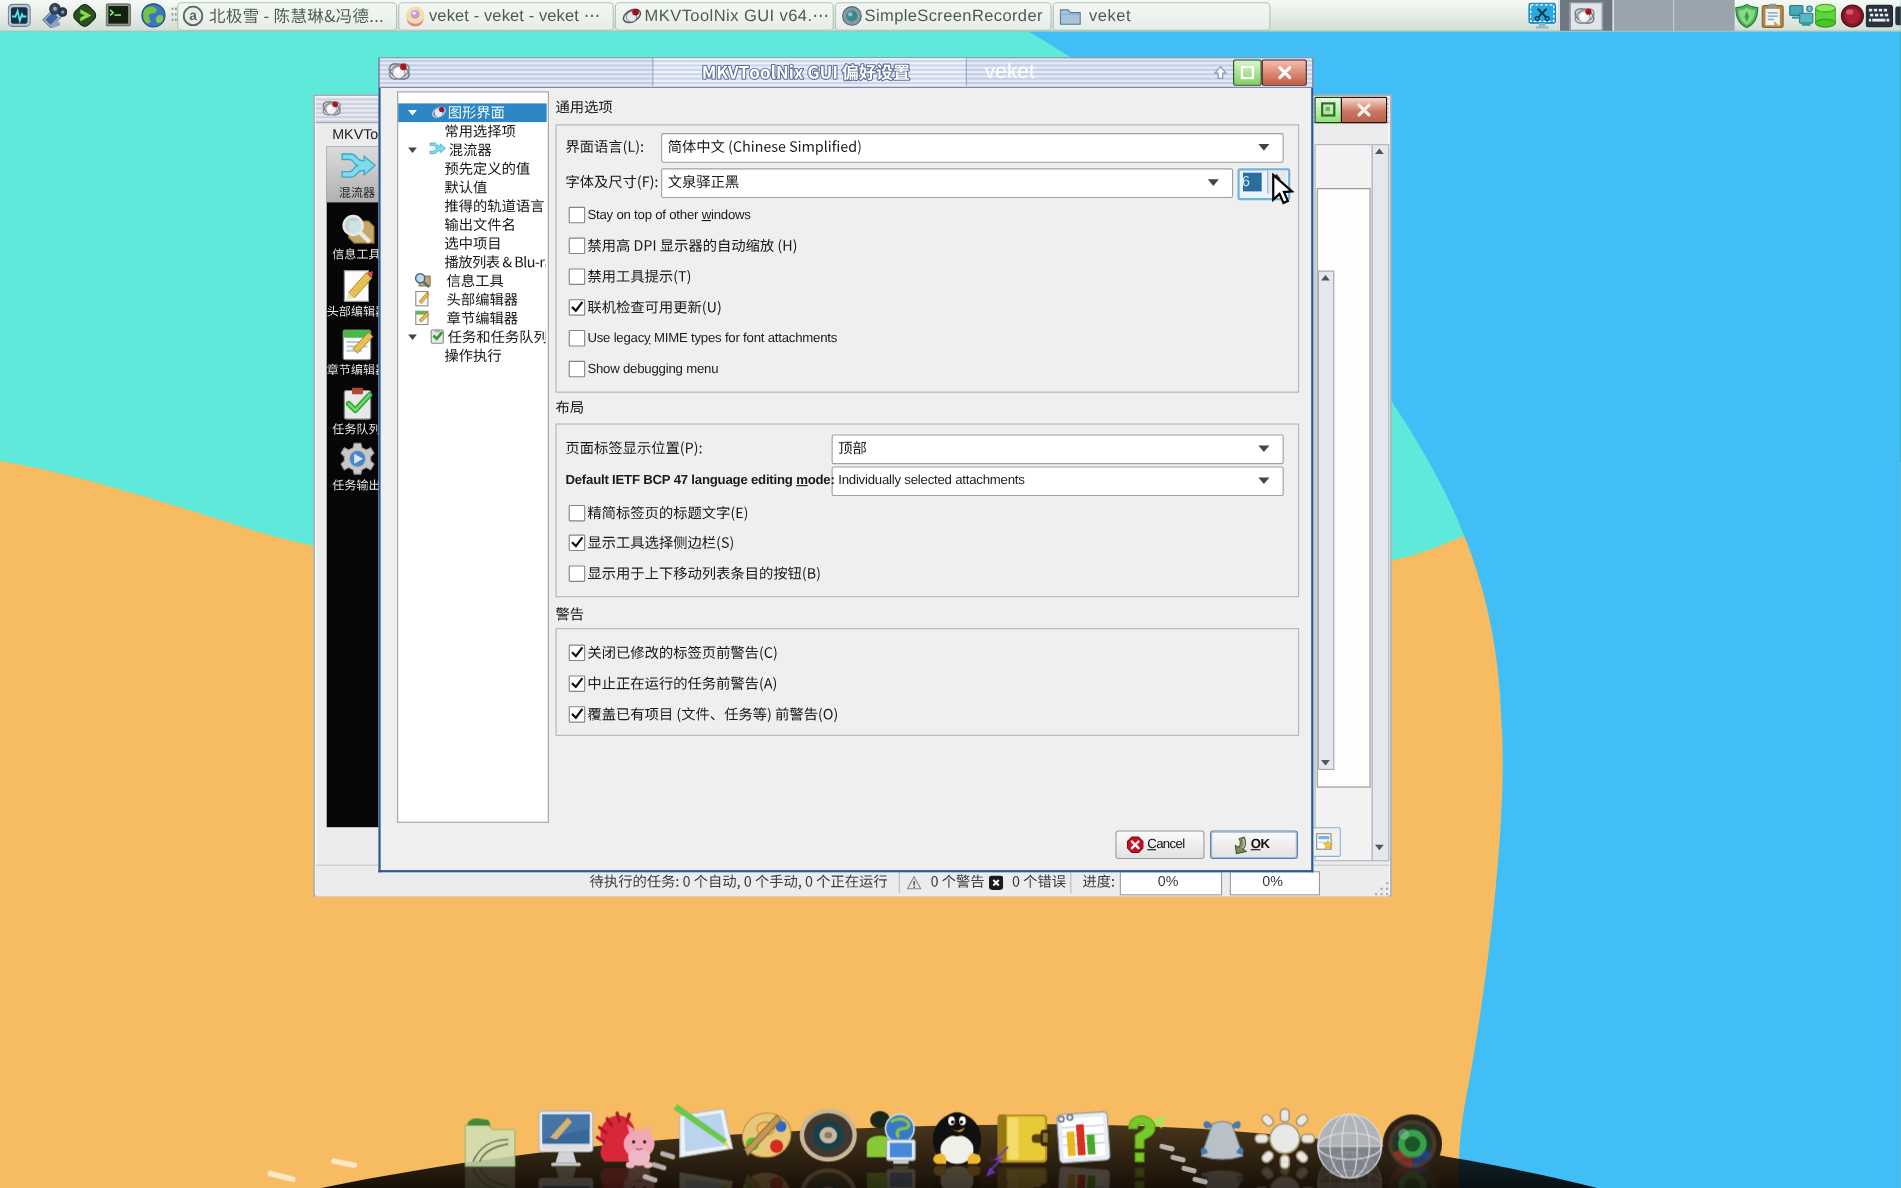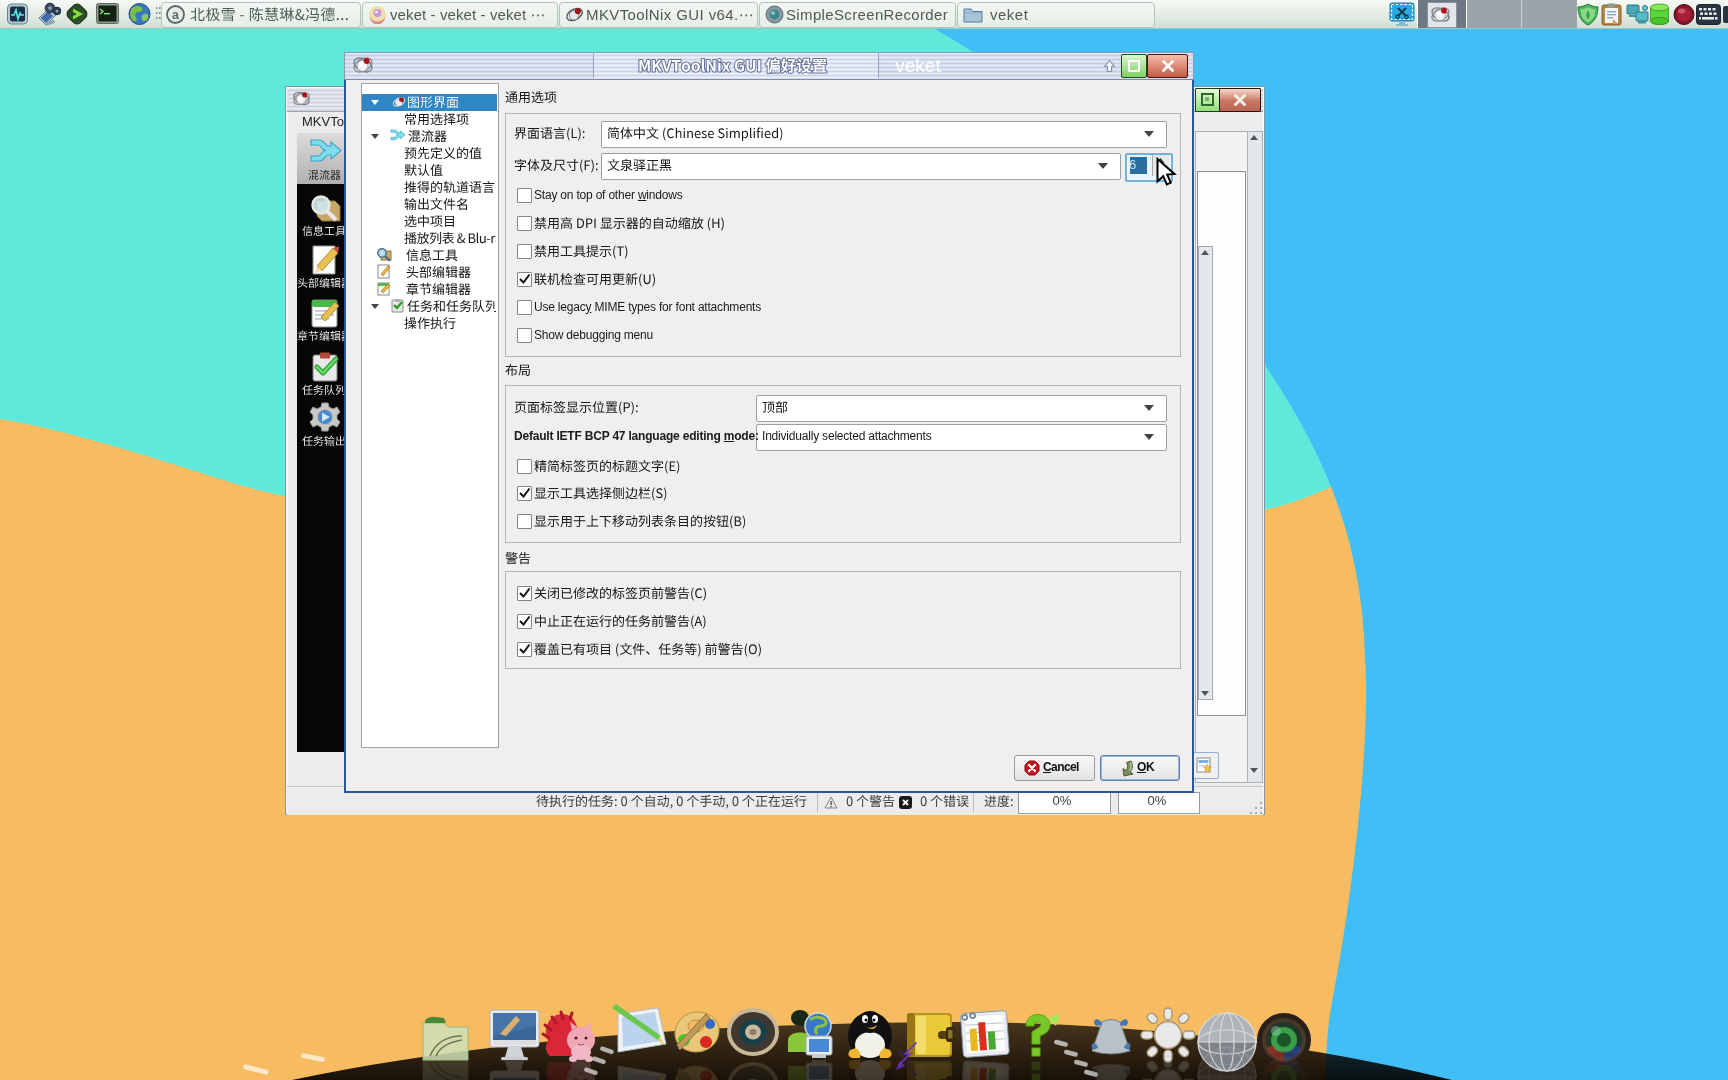--- a/index.html
+++ b/index.html
@@ -681,21 +681,21 @@
     </div>
     <svg class="tp" style="left:189.0px;top:5.1px" width="162" height="20" viewBox="-1 -15.0 162 20">
       <path d="M0.5 -1.8 1 -0.7C2.1 -1.2 3.5 -1.7 4.8 -2.3V1.1H6V-12.3H4.8V-8.8H1V-7.7H4.8V-3.4C3.2 -2.8 1.6 -2.2 0.5 -1.8ZM13.4 -10C12.4 -9.2 11 -8.2 9.6 -7.3V-12.3H8.5V-1.2C8.5 0.4 8.9 0.9 10.3 0.9C10.6 0.9 12.4 0.9 12.7 0.9C14.2 0.9 14.5 -0.1 14.6 -2.9C14.3 -2.9 13.8 -3.1 13.5 -3.4C13.4 -0.9 13.3 -0.2 12.6 -0.2C12.2 -0.2 10.7 -0.2 10.4 -0.2C9.8 -0.2 9.6 -0.4 9.6 -1.2V-6.1C11.2 -7 12.9 -8.1 14.2 -9ZM18.2 -12.6V-9.7H16.2V-8.7H18.2C17.7 -6.6 16.7 -4.2 15.8 -3C16 -2.7 16.2 -2.2 16.4 -1.9C17.1 -2.9 17.7 -4.5 18.2 -6.1V1.2H19.3V-6.9C19.7 -6.1 20.2 -5.2 20.4 -4.7L21.1 -5.5C20.8 -5.9 19.6 -7.8 19.3 -8.2V-8.7H20.9V-9.7H19.3V-12.6ZM21.1 -11.6V-10.6H22.8C22.6 -5.6 22.1 -1.8 19.7 0.6C19.9 0.7 20.4 1.1 20.6 1.2C22.1 -0.4 22.9 -2.5 23.4 -5.2C23.9 -3.9 24.6 -2.7 25.4 -1.7C24.6 -0.8 23.6 -0.1 22.6 0.4C22.8 0.5 23.2 1 23.4 1.2C24.4 0.7 25.3 0 26.1 -0.9C27 -0 27.9 0.7 29 1.2C29.2 0.9 29.6 0.4 29.8 0.2C28.7 -0.2 27.7 -0.9 26.9 -1.7C27.9 -3.2 28.8 -5 29.2 -7.3L28.5 -7.6L28.3 -7.5H26.6C27 -8.8 27.4 -10.3 27.7 -11.6ZM23.9 -10.6H26.4C26.1 -9.2 25.6 -7.6 25.3 -6.5H27.9C27.6 -5 26.9 -3.6 26.1 -2.6C25 -3.9 24.2 -5.6 23.7 -7.5C23.8 -8.4 23.8 -9.5 23.9 -10.6ZM33.5 -8.2V-7.4H36.8V-8.2ZM33.2 -6.5V-5.7H36.8V-6.5ZM39.4 -6.5V-5.7H43.1V-6.5ZM39.4 -8.2V-7.4H42.7V-8.2ZM31.7 -10V-6.8H32.8V-9.1H37.5V-5.2H38.6V-9.1H43.4V-6.8H44.5V-10H38.6V-11.1H43.6V-12H32.6V-11.1H37.5V-10ZM33.1 -4.6V-3.7H41.9V-2.5H33.4V-1.6H41.9V-0.3H32.8V0.6H41.9V1.2H43V-4.6ZM50.2 -3.7H54.1V-4.7H50.2ZM70.4 -3.3C71 -2.2 71.8 -0.6 72.2 0.3L73.2 -0.2C72.8 -1.1 72 -2.6 71.3 -3.7ZM65.6 -3.7C65.2 -2.5 64.4 -1.2 63.6 -0.3C63.9 -0.1 64.2 0.2 64.4 0.4C65.3 -0.6 66.2 -2.1 66.7 -3.4ZM59.9 -12V1.2H60.9V-10.9H62.9C62.6 -9.9 62.1 -8.5 61.8 -7.5C62.7 -6.3 63 -5.3 63 -4.5C63 -4 62.9 -3.6 62.7 -3.5C62.6 -3.4 62.4 -3.3 62.2 -3.3C62 -3.3 61.8 -3.3 61.5 -3.3C61.6 -3.1 61.7 -2.6 61.8 -2.3C62.1 -2.3 62.4 -2.3 62.7 -2.3C63 -2.4 63.3 -2.5 63.5 -2.6C63.9 -2.9 64 -3.5 64 -4.3C64 -5.3 63.8 -6.3 62.8 -7.6C63.3 -8.8 63.8 -10.3 64.2 -11.5L63.4 -12L63.3 -12ZM64.2 -10.6V-9.6H66.2C65.9 -8.4 65.5 -7.4 65.3 -7.1C65 -6.4 64.8 -5.9 64.5 -5.8C64.7 -5.5 64.8 -5 64.9 -4.7C65 -4.9 65.5 -5 66.2 -5H68V-0.2C68 0 68 0.1 67.8 0.1C67.6 0.1 66.9 0.1 66.2 0.1C66.4 0.4 66.5 0.9 66.6 1.2C67.5 1.2 68.2 1.1 68.6 1C69 0.8 69.1 0.4 69.1 -0.1V-5H72.4L72.4 -6H69.1V-8.3H68V-6H66C66.5 -7 67 -8.3 67.4 -9.6H72.9V-10.6H67.7C67.9 -11.2 68.1 -11.9 68.3 -12.5L67 -12.7C66.9 -12 66.7 -11.3 66.5 -10.6ZM78.2 -2.3V-0.4C78.2 0.7 78.7 1 80.4 1C80.7 1 83.3 1 83.6 1C84.9 1 85.3 0.6 85.4 -1C85.1 -1.1 84.7 -1.2 84.5 -1.4C84.4 -0.1 84.3 0 83.6 0C83 0 80.8 0 80.4 0C79.5 0 79.4 -0 79.4 -0.4V-2.3ZM80.5 -2.3C81.2 -1.9 82.1 -1.2 82.4 -0.7L83.2 -1.4C82.7 -1.9 81.9 -2.5 81.1 -2.9ZM85.6 -2.1C86.2 -1.2 86.9 0 87.2 0.8L88.3 0.4C88 -0.3 87.3 -1.5 86.7 -2.4ZM76.4 -2.2C76.1 -1.4 75.6 -0.4 75.1 0.3L76 0.8C76.6 0.1 77 -1 77.3 -1.8ZM76.7 -5.4V-4.7H85.5V-3.8H76.1V-3H86.6V-7.1H76.2V-6.3H85.5V-5.4ZM75 -8.9V-8.1H77.6V-7.3H78.6V-8.1H81V-8.9H78.6V-9.6H80.6V-10.3H78.6V-11.1H80.8V-11.8H78.6V-12.6H77.6V-11.8H75.2V-11.1H77.6V-10.3H75.5V-9.6H77.6V-8.9ZM84.1 -12.6V-11.8H81.7V-11.1H84.1V-10.3H82.1V-9.6H84.1V-8.8H81.6V-8.1H84.1V-7.3H85.2V-8.1H87.9V-8.8H85.2V-9.6H87.4V-10.3H85.2V-11.1H87.7V-11.8H85.2V-12.6ZM89.8 -2.2 90 -1.2C91.1 -1.5 92.4 -2 93.7 -2.4C93.5 -2.2 93.3 -1.9 93.1 -1.7C93.4 -1.6 93.7 -1.2 93.9 -0.9C94.8 -2 95.5 -3.8 96 -5.7V1.2H97V-6.1C97.5 -5.5 98 -4.8 98.3 -4.4L98.9 -5.3C98.6 -5.6 97.5 -6.9 97 -7.3V-8.3H98.4V-9.3H97V-12.5H96V-9.3H94V-8.3H95.8C95.4 -6.4 94.8 -4.5 94.1 -3.1L94 -3.6L92.6 -3.1V-6.4H94V-7.4H92.6V-10.5H94.2V-11.5H90V-10.5H91.6V-7.4H90V-6.4H91.6V-2.8ZM100.3 -12.5V-9.3H98.8V-8.3H100.2C99.6 -5.8 98.7 -3.3 97.5 -2C97.8 -1.8 98.1 -1.4 98.3 -1.2C99.1 -2.2 99.8 -4 100.3 -5.9V1.2H101.4V-6.1C101.8 -4.1 102.5 -2.2 103.2 -1.1C103.4 -1.4 103.8 -1.8 104 -1.9C103 -3.1 102.1 -5.8 101.7 -8.3H103.6V-9.3H101.4V-12.5ZM108.5 0.2C109.8 0.2 110.8 -0.3 111.7 -1.1C112.6 -0.4 113.4 0 114.2 0.2L114.6 -0.9C114 -1.1 113.2 -1.5 112.5 -2C113.4 -3.1 114 -4.5 114.4 -5.9H113.2C112.8 -4.7 112.3 -3.6 111.6 -2.7C110.6 -3.5 109.5 -4.6 108.8 -5.8C110.1 -6.7 111.3 -7.6 111.3 -9C111.3 -10.3 110.5 -11.2 109.1 -11.2C107.6 -11.2 106.6 -10.1 106.6 -8.6C106.6 -7.8 106.9 -6.9 107.3 -6C106.2 -5.2 105.2 -4.3 105.2 -2.9C105.2 -1.1 106.5 0.2 108.5 0.2ZM110.8 -1.8C110.1 -1.2 109.4 -0.9 108.7 -0.9C107.4 -0.9 106.5 -1.7 106.5 -2.9C106.5 -3.8 107.1 -4.5 107.9 -5.1C108.7 -3.9 109.7 -2.7 110.8 -1.8ZM108.3 -6.7C108 -7.3 107.8 -8 107.8 -8.6C107.8 -9.5 108.3 -10.2 109.2 -10.2C109.9 -10.2 110.2 -9.6 110.2 -9C110.2 -8 109.3 -7.4 108.3 -6.7ZM119.5 -3.2V-2.1H126.6V-3.2ZM115.9 -11.5C116.7 -10.4 117.6 -8.8 118 -7.8L119.1 -8.3C118.7 -9.3 117.7 -10.8 116.8 -12ZM115.7 -0.1 116.8 0.4C117.5 -1 118.3 -3 119 -4.8L117.9 -5.3C117.3 -3.5 116.3 -1.3 115.7 -0.1ZM121 -9.6C120.9 -8.1 120.7 -6.2 120.5 -5H120.9L127.8 -5C127.5 -1.8 127.2 -0.4 126.7 -0C126.5 0.1 126.3 0.1 126 0.1C125.6 0.1 124.6 0.1 123.5 0C123.8 0.3 123.9 0.8 123.9 1.1C124.9 1.1 125.9 1.1 126.4 1.1C126.9 1.1 127.3 1 127.6 0.6C128.2 0.1 128.6 -1.5 128.9 -5.5C129 -5.7 129 -6 129 -6H127.1C127.3 -7.9 127.6 -10.1 127.7 -11.7L126.9 -11.8L126.7 -11.7H119.9V-10.6H126.5C126.3 -9.3 126.2 -7.5 126 -6H121.8C121.9 -7.1 122.1 -8.4 122.1 -9.5ZM135.2 -4.6V-3.7H144.8V-4.6ZM139 -3.3C139.4 -2.7 139.8 -1.9 140 -1.4L140.9 -1.8C140.7 -2.2 140.2 -3 139.8 -3.6ZM137.4 -2.5V-0.3C137.4 0.7 137.7 1 139 1C139.3 1 140.9 1 141.2 1C142.2 1 142.5 0.6 142.6 -1C142.4 -1 141.9 -1.2 141.7 -1.3C141.7 -0.1 141.6 0.1 141.1 0.1C140.7 0.1 139.4 0.1 139.1 0.1C138.5 0.1 138.4 0 138.4 -0.3V-2.5ZM135.9 -2.6C135.7 -1.7 135.2 -0.6 134.6 0.2L135.5 0.7C136.1 -0.1 136.5 -1.3 136.8 -2.3ZM142.5 -2.4C143.1 -1.5 143.7 -0.3 144 0.5L144.9 0.1C144.6 -0.7 143.9 -1.9 143.3 -2.8ZM141.6 -8.5H143.2V-6.5H141.6ZM139.2 -8.5H140.8V-6.5H139.2ZM136.9 -8.5H138.4V-6.5H136.9ZM134.1 -12.6C133.4 -11.5 132 -10.2 130.9 -9.3C131.1 -9.1 131.4 -8.6 131.5 -8.4C132.7 -9.4 134.1 -10.9 135.1 -12.2ZM139.5 -12.6 139.4 -11.4H135.3V-10.4H139.3L139.1 -9.4H136V-5.6H144.2V-9.4H140.1L140.3 -10.4H144.8V-11.4H140.5L140.7 -12.6ZM134.3 -9.3C133.5 -7.6 132.1 -5.9 130.8 -4.7C131.1 -4.5 131.4 -3.9 131.5 -3.7C132 -4.2 132.6 -4.8 133.1 -5.4V1.2H134.1V-6.9C134.6 -7.6 135 -8.3 135.4 -9ZM147.8 0.2C148.4 0.2 148.8 -0.2 148.8 -0.8C148.8 -1.5 148.4 -1.9 147.8 -1.9C147.3 -1.9 146.8 -1.5 146.8 -0.8C146.8 -0.2 147.3 0.2 147.8 0.2ZM152.3 0.2C152.8 0.2 153.3 -0.2 153.3 -0.8C153.3 -1.5 152.8 -1.9 152.3 -1.9C151.7 -1.9 151.3 -1.5 151.3 -0.8C151.3 -0.2 151.7 0.2 152.3 0.2ZM156.8 0.2C157.3 0.2 157.7 -0.2 157.7 -0.8C157.7 -1.5 157.3 -1.9 156.8 -1.9C156.2 -1.9 155.8 -1.5 155.8 -0.8C155.8 -0.2 156.2 0.2 156.8 0.2Z" fill="#4c5c54"></path>
     </svg>
 <div class="lt" style="left:534px;top:183px;font-size:12px;color:#1a1a1a;letter-spacing:-0.2px;line-height:24px;height:24px;">Stay on top of other <u>w</u>indows</div>
     <div class="lt" style="left:534px;top:295px;font-size:12px;color:#1a1a1a;letter-spacing:-0.2px;line-height:24px;height:24px;">Use legac<u>y</u> MIME types for font attachments</div>
     <div class="lt" style="left:534px;top:323px;font-size:12px;color:#1a1a1a;letter-spacing:-0.2px;line-height:24px;height:24px;">Show debu<u>g</u>ging menu</div>
     <div class="lt" style="left:514px;top:424px;font-size:12px;color:#1a1a1a;letter-spacing:-0.2px;line-height:24px;height:24px;font-weight:bold;">Default IETF BCP 47 language editing <u>m</u>ode:</div>
     <div class="lt" style="left:762px;top:424px;font-size:12px;color:#1a1a1a;letter-spacing:-0.2px;line-height:24px;height:24px;">Individually selected attachments</div>
     <div class="lt" style="left:1129px;top:152px;font-size:13px;color:#cde8fa;line-height:26px;height:26px;">6</div>
-    <div class="lt" style="left:1043px;top:755px;font-size:12px;color:#111;font-weight:700;letter-spacing:-0.6px;line-height:24px;height:24px;"><u>C</u>ancel</div>
+    <div class="lt" style="left:1043px;top:755px;font-size:12px;color:#111;font-weight:400;letter-spacing:-0.6px;line-height:24px;height:24px;"><u>C</u>ancel</div>
     <div class="lt" style="left:1137px;top:755px;font-size:12px;color:#111;font-weight:700;letter-spacing:-0.4px;line-height:24px;height:24px;"><u>O</u>K</div>
     <div class="lt" style="left:718px;top:47px;width:400px;text-align:center;font-size:19px;color:rgba(255,255,255,0.97);line-height:38px;height:38px;">veket</div>
     <div class="lt" style="left:862px;top:788px;width:400px;text-align:center;font-size:13px;color:#3a3a3a;line-height:26px;height:26px;">0%</div>
     <div class="lt" style="left:957px;top:788px;width:400px;text-align:center;font-size:13px;color:#3a3a3a;line-height:26px;height:26px;">0%</div>
     <div class="lt" style="left:390px;top:-0.5px;font-size:15px;color:#4c5c54;letter-spacing:0.1px;line-height:30px;height:30px;">veket - veket - veket ⋯</div>
     <div class="lt" style="left:586px;top:-0.5px;font-size:15px;color:#4c5c54;letter-spacing:0.4px;line-height:30px;height:30px;">MKVToolNix GUI v64.⋯</div>
     <div class="lt" style="left:786px;top:-0.5px;font-size:15px;color:#4c5c54;letter-spacing:0.35px;line-height:30px;height:30px;text-align:center;">SimpleScreenRecorder</div>
     <div class="lt" style="left:990px;top:-0.5px;font-size:15px;color:#4c5c54;letter-spacing:0.5px;line-height:30px;height:30px;">veket</div>
 <svg class="ab" style="left:1155px;top:157px" width="24" height="32" viewBox="0 0 24 32">
 <path d="M2.5,2 L2.5,24.5 L8.2,19.2 L11.8,27.5 L15.8,25.6 L12.2,17.6 L19.5,17 Z" fill="#fff" stroke="#000" stroke-width="2" stroke-linejoin="miter"></path>

